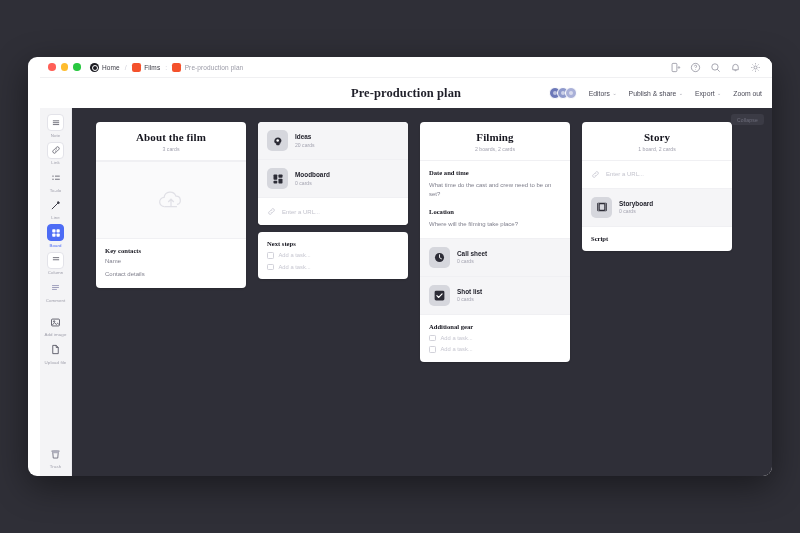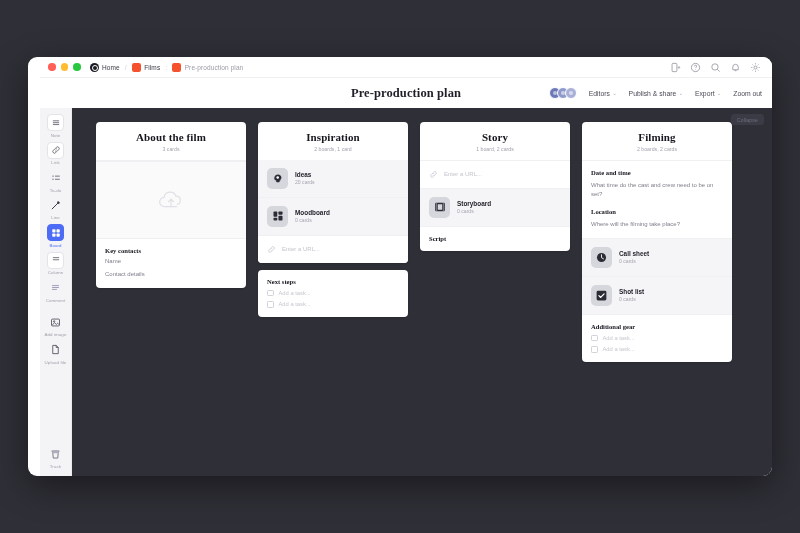--- a/index.html
+++ b/index.html
@@ -428,24 +428,20 @@
             <div class="card-pad">
               <div class="c-title sm">Key contacts</div>
               <div class="c-text tight">Name</div>
               <div class="c-text tight">Contact details</div>
             </div>
           </div>
         </div>
 
         <div class="col">
           <div class="card">
-            <div class="col-head">
-              <div class="col-title">Inspiration</div>
-              <div class="col-sub">2 boards, 1 card</div>
-            </div>
 
             <div class="board-row">
               <div class="board-ico">
                 <svg width="12" height="12" viewBox="0 0 16 16" fill="#2c2c36">
                   <path d="M3 8.6c0-3 2.3-5.2 5-5.2 2.6 0 4.6 1.8 4.6 4.2 0 1-.5 1.6-1.2 2l.3 1.3-1.4.3-.1 1.5a1 1 0 0 1-1 .9H6.6a1 1 0 0 1-1-1l-.1-1.3C4.2 11 3 10 3 8.6z"></path>
                   <circle cx="7.6" cy="7.3" r="1.7" fill="#fff"></circle>
                 </svg>
               </div>
               <div>
                 <div class="board-name">Ideas</div>
@@ -479,20 +475,81 @@
                   <path d="M9.4 6.6a2.6 2.6 0 0 0-3.7 0l-2 2a2.6 2.6 0 0 0 3.7 3.7l.9-.9"></path>
                 </svg>
               </span>
               <span class="url-ph">Enter a URL...</span>
             </div>
           </div>
 
           <div class="card">
             <div class="card-pad">
               <div class="c-title sm">Next steps</div>
+              <div class="task-row">
+                <span class="checkbox"></span>
+                <span class="task-ph">Add a task...</span>
+              </div>
+              <div class="task-row">
+                <span class="checkbox"></span>
+                <span class="task-ph">Add a task...</span>
+              </div>
+            </div>
+          </div>
+        </div>
+
+        <div class="col">
+          <div class="card">
+            <div class="col-head">
+              <div class="col-title">Filming</div>
+              <div class="col-sub">2 boards, 2 cards</div>
+            </div>
+            <div class="divider"></div>
+
+            <div class="card-pad">
+              <div class="c-title sm">Date and time</div>
+              <div class="c-text">What time do the cast and crew need to be on set?</div>
+              <div class="c-title sm" style="margin-top:9px">Location</div>
+              <div class="c-text">Where will the filming take place?</div>
+            </div>
+
+            <div class="divider"></div>
+
+            <div class="board-row">
+              <div class="board-ico">
+                <svg width="13" height="13" viewBox="0 0 16 16" fill="#2c2c36">
+                  <circle cx="8" cy="8" r="5.6"></circle>
+                  <path d="M8 4.6v3.6l2.4 1.4" stroke="#fff" stroke-width="1.1" fill="none" stroke-linecap="round"></path>
+                </svg>
+              </div>
+              <div>
+                <div class="board-name">Call sheet</div>
+                <div class="board-count">0 cards</div>
+              </div>
+            </div>
+
+            <div class="divider"></div>
+
+            <div class="board-row">
+              <div class="board-ico">
+                <svg width="13" height="13" viewBox="0 0 16 16">
+                  <rect x="2" y="2" width="12" height="12" rx="1.8" fill="#2c2c36"></rect>
+                  <path d="M4.8 8.2 7 10.4l4.2-4.4" stroke="#fff" stroke-width="1.5" fill="none" stroke-linecap="round" stroke-linejoin="round"></path>
+                </svg>
+              </div>
+              <div>
+                <div class="board-name">Shot list</div>
+                <div class="board-count">0 cards</div>
+              </div>
+            </div>
+
+            <div class="divider"></div>
+
+            <div class="card-pad">
+              <div class="c-title sm">Additional gear</div>
               <div class="task-row">
                 <span class="checkbox"></span>
                 <span class="task-ph">Add a task...</span>
               </div>
               <div class="task-row">
                 <span class="checkbox"></span>
                 <span class="task-ph">Add a task...</span>
               </div>
             </div>
           </div>
@@ -542,78 +599,17 @@
             </div>
 
             <div class="divider"></div>
 
             <div class="card-pad">
               <div class="c-title sm">Script</div>
             </div>
           </div>
         </div>
 
-        <div class="col">
-          <div class="card">
-            <div class="col-head">
-              <div class="col-title">Filming</div>
-              <div class="col-sub">2 boards, 2 cards</div>
-            </div>
-            <div class="divider"></div>
-
-            <div class="card-pad">
-              <div class="c-title sm">Date and time</div>
-              <div class="c-text">What time do the cast and crew need to be on set?</div>
-              <div class="c-title sm" style="margin-top:9px">Location</div>
-              <div class="c-text">Where will the filming take place?</div>
-            </div>
-
-            <div class="divider"></div>
-
-            <div class="board-row">
-              <div class="board-ico">
-                <svg width="13" height="13" viewBox="0 0 16 16" fill="#2c2c36">
-                  <circle cx="8" cy="8" r="5.6"></circle>
-                  <path d="M8 4.6v3.6l2.4 1.4" stroke="#fff" stroke-width="1.1" fill="none" stroke-linecap="round"></path>
-                </svg>
-              </div>
-              <div>
-                <div class="board-name">Call sheet</div>
-                <div class="board-count">0 cards</div>
-              </div>
-            </div>
-
-            <div class="divider"></div>
-
-            <div class="board-row">
-              <div class="board-ico">
-                <svg width="13" height="13" viewBox="0 0 16 16">
-                  <rect x="2" y="2" width="12" height="12" rx="1.8" fill="#2c2c36"></rect>
-                  <path d="M4.8 8.2 7 10.4l4.2-4.4" stroke="#fff" stroke-width="1.5" fill="none" stroke-linecap="round" stroke-linejoin="round"></path>
-                </svg>
-              </div>
-              <div>
-                <div class="board-name">Shot list</div>
-                <div class="board-count">0 cards</div>
-              </div>
-            </div>
-
-            <div class="divider"></div>
-
-            <div class="card-pad">
-              <div class="c-title sm">Additional gear</div>
-              <div class="task-row">
-                <span class="checkbox"></span>
-                <span class="task-ph">Add a task...</span>
-              </div>
-              <div class="task-row">
-                <span class="checkbox"></span>
-                <span class="task-ph">Add a task...</span>
-              </div>
-            </div>
-          </div>
-        </div>
-
       </div>
     </div>
   </div>
 </div>
 </div>
 
 </body></html>

